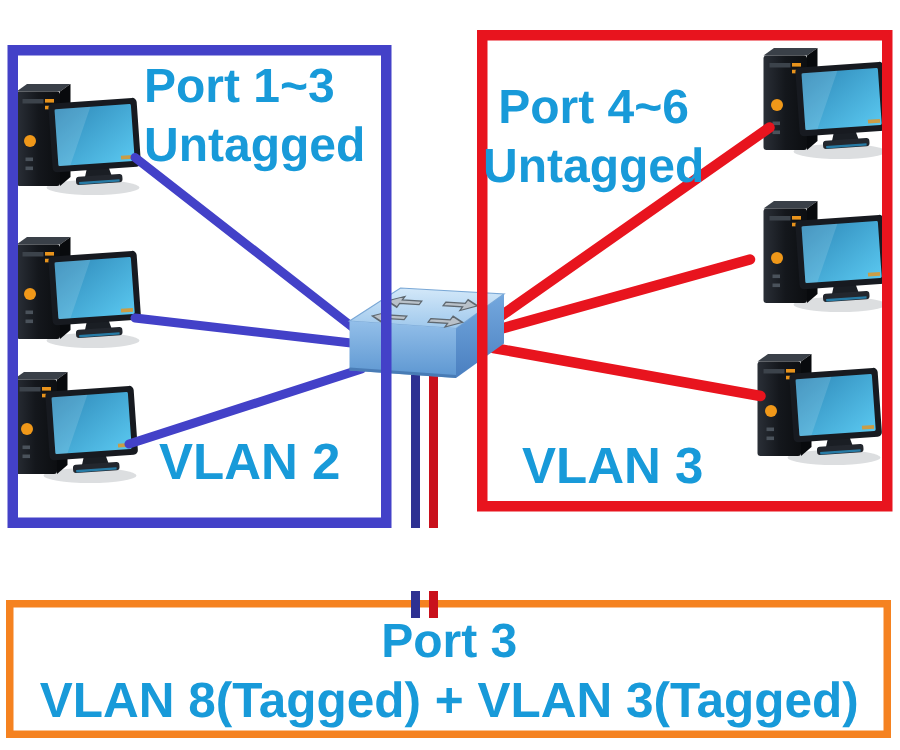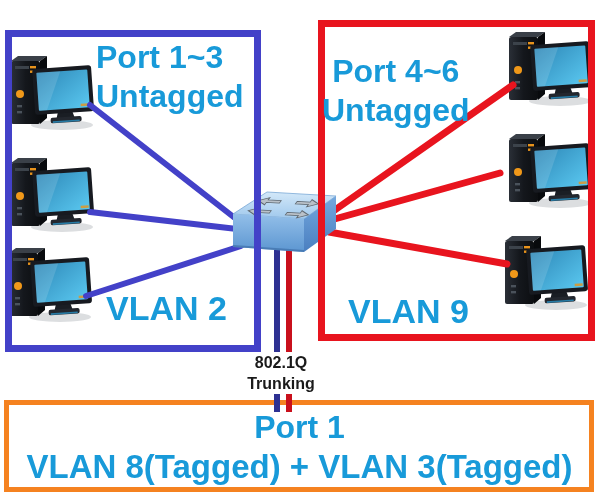--- a/index.html
+++ b/index.html
@@ -124,25 +124,21 @@
     <span class="line">Untagged</span>
   </div>
 
   <div class="label" id="label-port46" style="color: rgb(24, 154, 217); text-align: center;">
     <span class="line">Port 4~6</span>
     <span class="line">Untagged</span>
   </div>
 
   <div class="label" id="label-vlan2" style="color: rgb(24, 154, 217);">VLAN 2</div>
 
-  <div class="label" id="label-vlan3" style="color: rgb(24, 154, 217);">VLAN 9</div>
+  <div class="label" id="label-vlan3" style="color: rgb(24, 154, 217);">VLAN 3</div>
 
-  <div class="label" id="label-trunk" style="color: rgb(26, 26, 26);">
-    <span class="line">802.1Q</span>
-    <span class="line">Trunking</span>
-  </div>
 
   <div class="label" id="label-port7" style="color: rgb(24, 154, 217);">
-    <span class="line">Port 1</span>
+    <span class="line">Port 3</span>
     <span class="line line2">VLAN 8(Tagged) + VLAN 3(Tagged)</span>
   </div>
 
 </div>
 
 </body></html>

